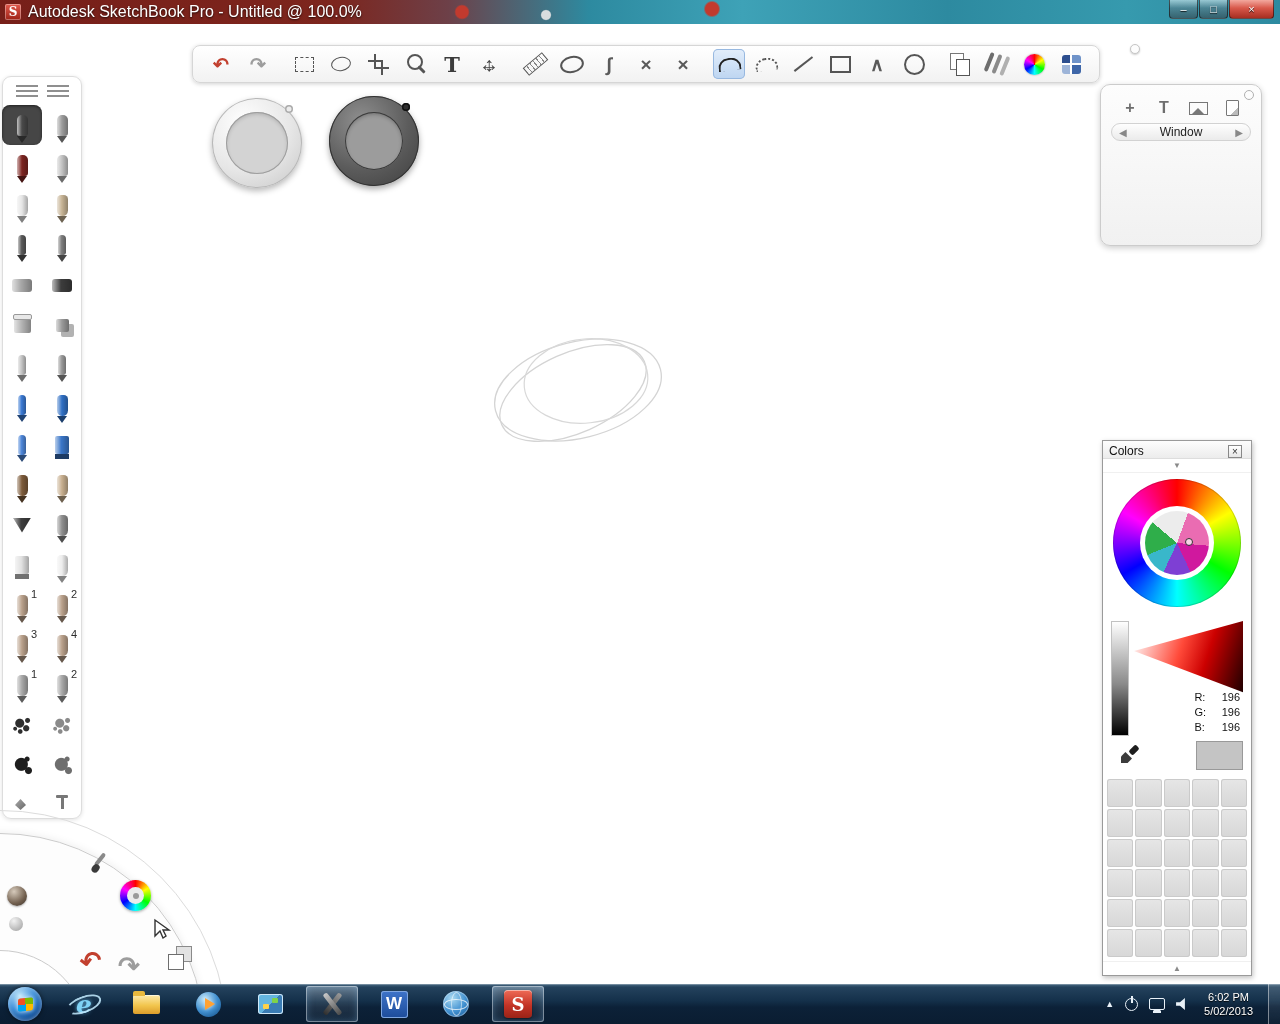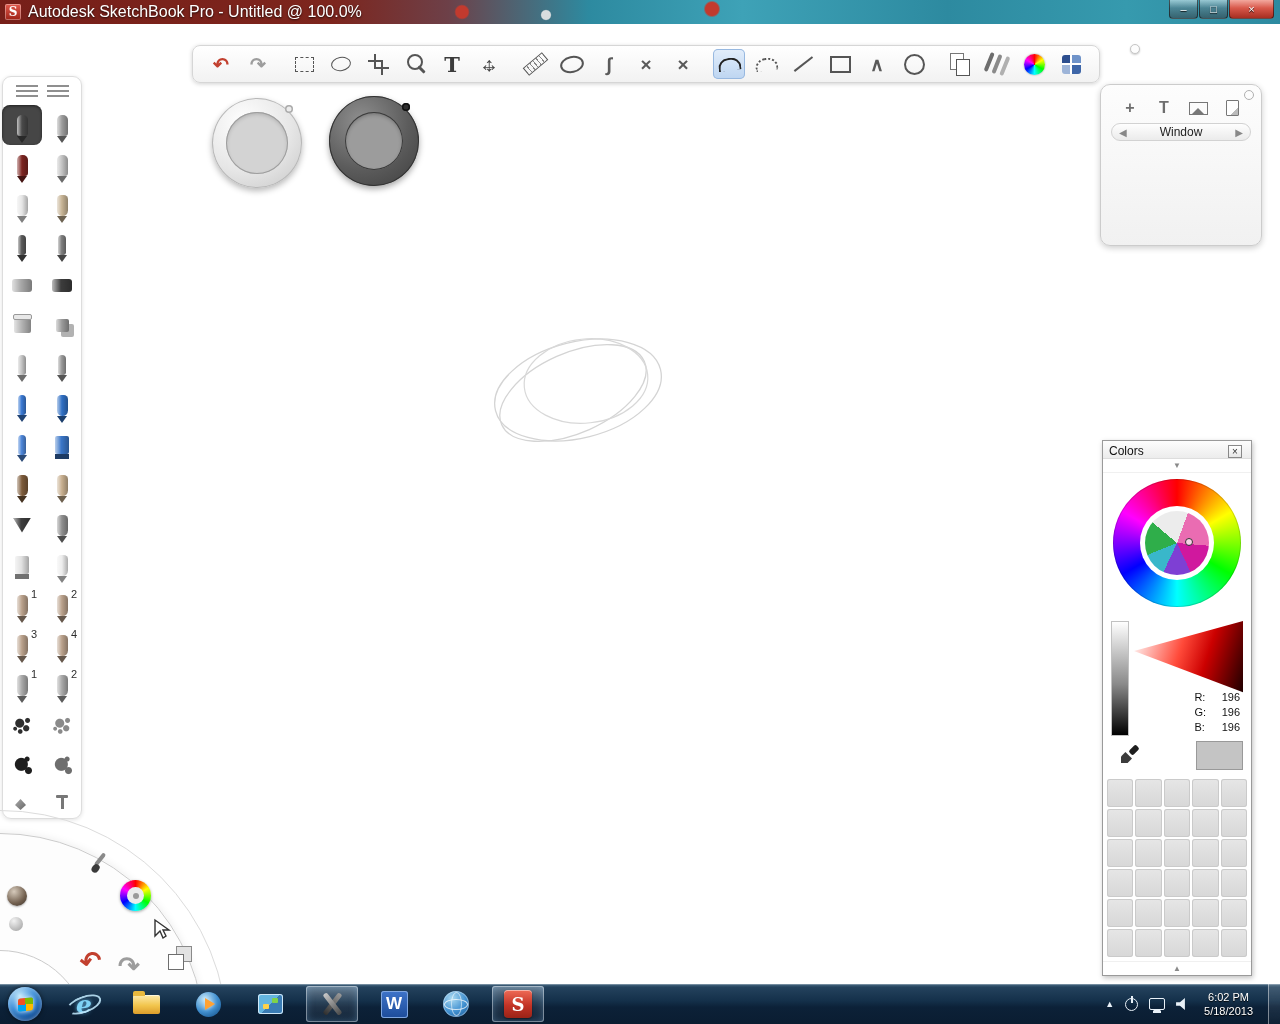--- a/index.html
+++ b/index.html
@@ -609,19 +609,19 @@
           <span class="app-icon app-sketchbook-pro">S</span>
         </div>
       </div>
     <div class="tray">
       <span class="tray-expand">▲</span>
       <span class="tray-power"></span>
       <span class="tray-net"></span>
       <span class="tray-vol"></span>
       <div class="tray-clock">
         <span>6:02 PM</span>
-        <span>5/18/2013</span>
+        <span>5/02/2013</span>
       </div>
       <div class="show-desktop"></div>
     </div>
   </div>
 
 </div>
 
 </body></html>

